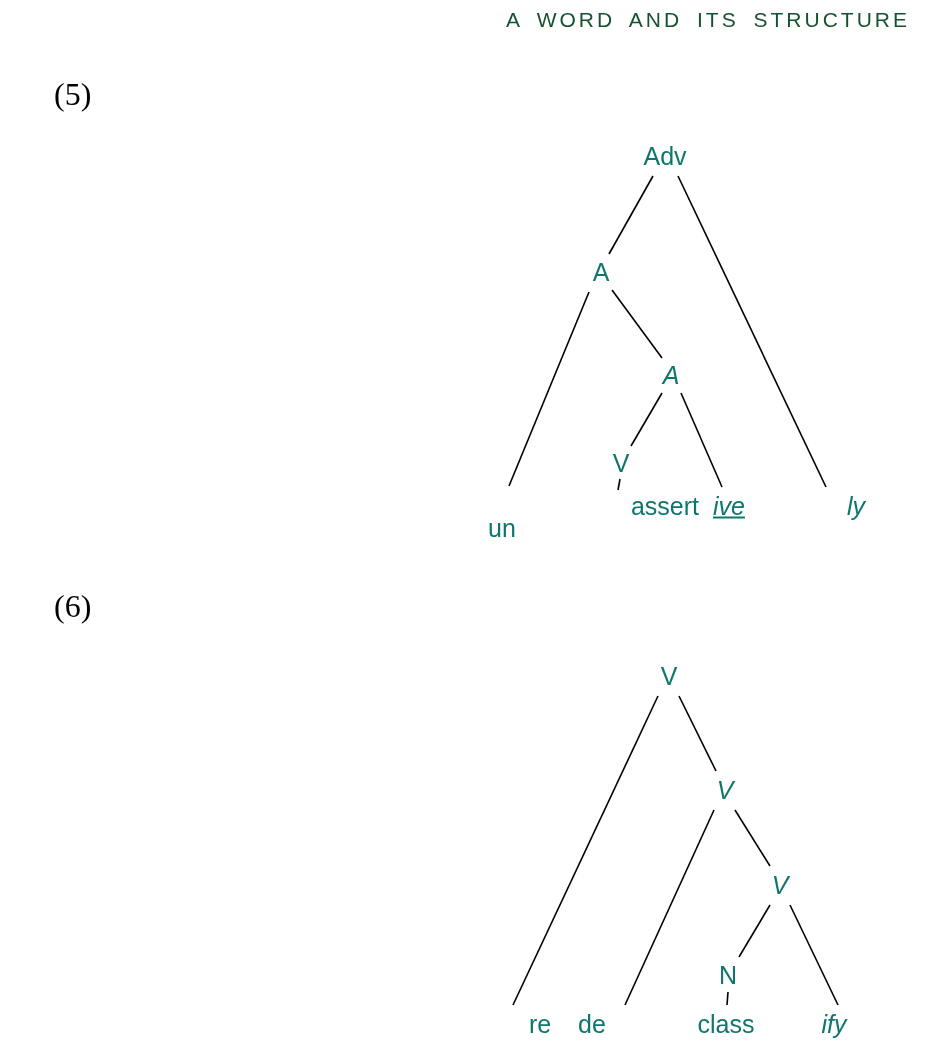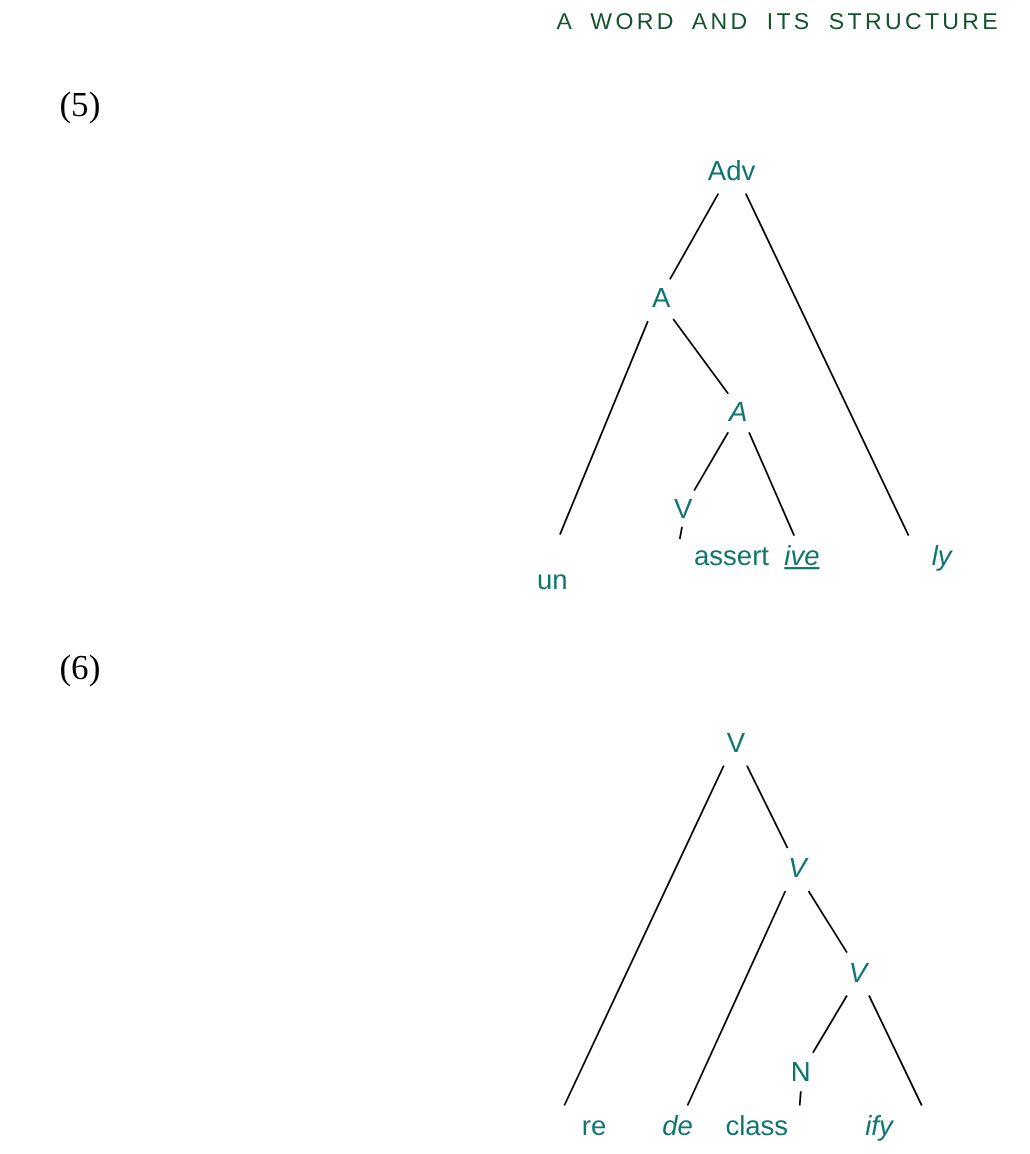--- a/index.html
+++ b/index.html
@@ -95,18 +95,18 @@
     <span class="node it" style="left:729px; top:506px;text-decoration:underline;">ive</span>
     <span class="node it" style="left:832px; top:506px;margin-left:24px;">ly</span>
   </div>
 
   <div>
     <span class="node" style="left:669px; top:676px;">V</span>
     <span class="node it" style="left:725px; top:790px;">V</span>
     <span class="node it" style="left:780px; top:885px;">V</span>
     <span class="node" style="left:728px; top:975px;">N</span>
     <span class="node" style="left:520px; top:1024px;margin-left:20px;">re</span>
-    <span class="node" style="left:616px; top:1024px;font-style:italic;">de</span>
-    <span class="node" style="left:688px; top:1024px;text-align:center;">class</span>
-    <span class="node it" style="left:799px; top:1024px;text-align:right;">ify</span>
+    <span class="node" style="left:592px; top:1024px;">de</span>
+    <span class="node" style="left:726px; top:1024px;text-align:center;">class</span>
+    <span class="node it" style="left:834px; top:1024px;text-align:right;">ify</span>
   </div>
 
 </div>
 
 </body></html>

